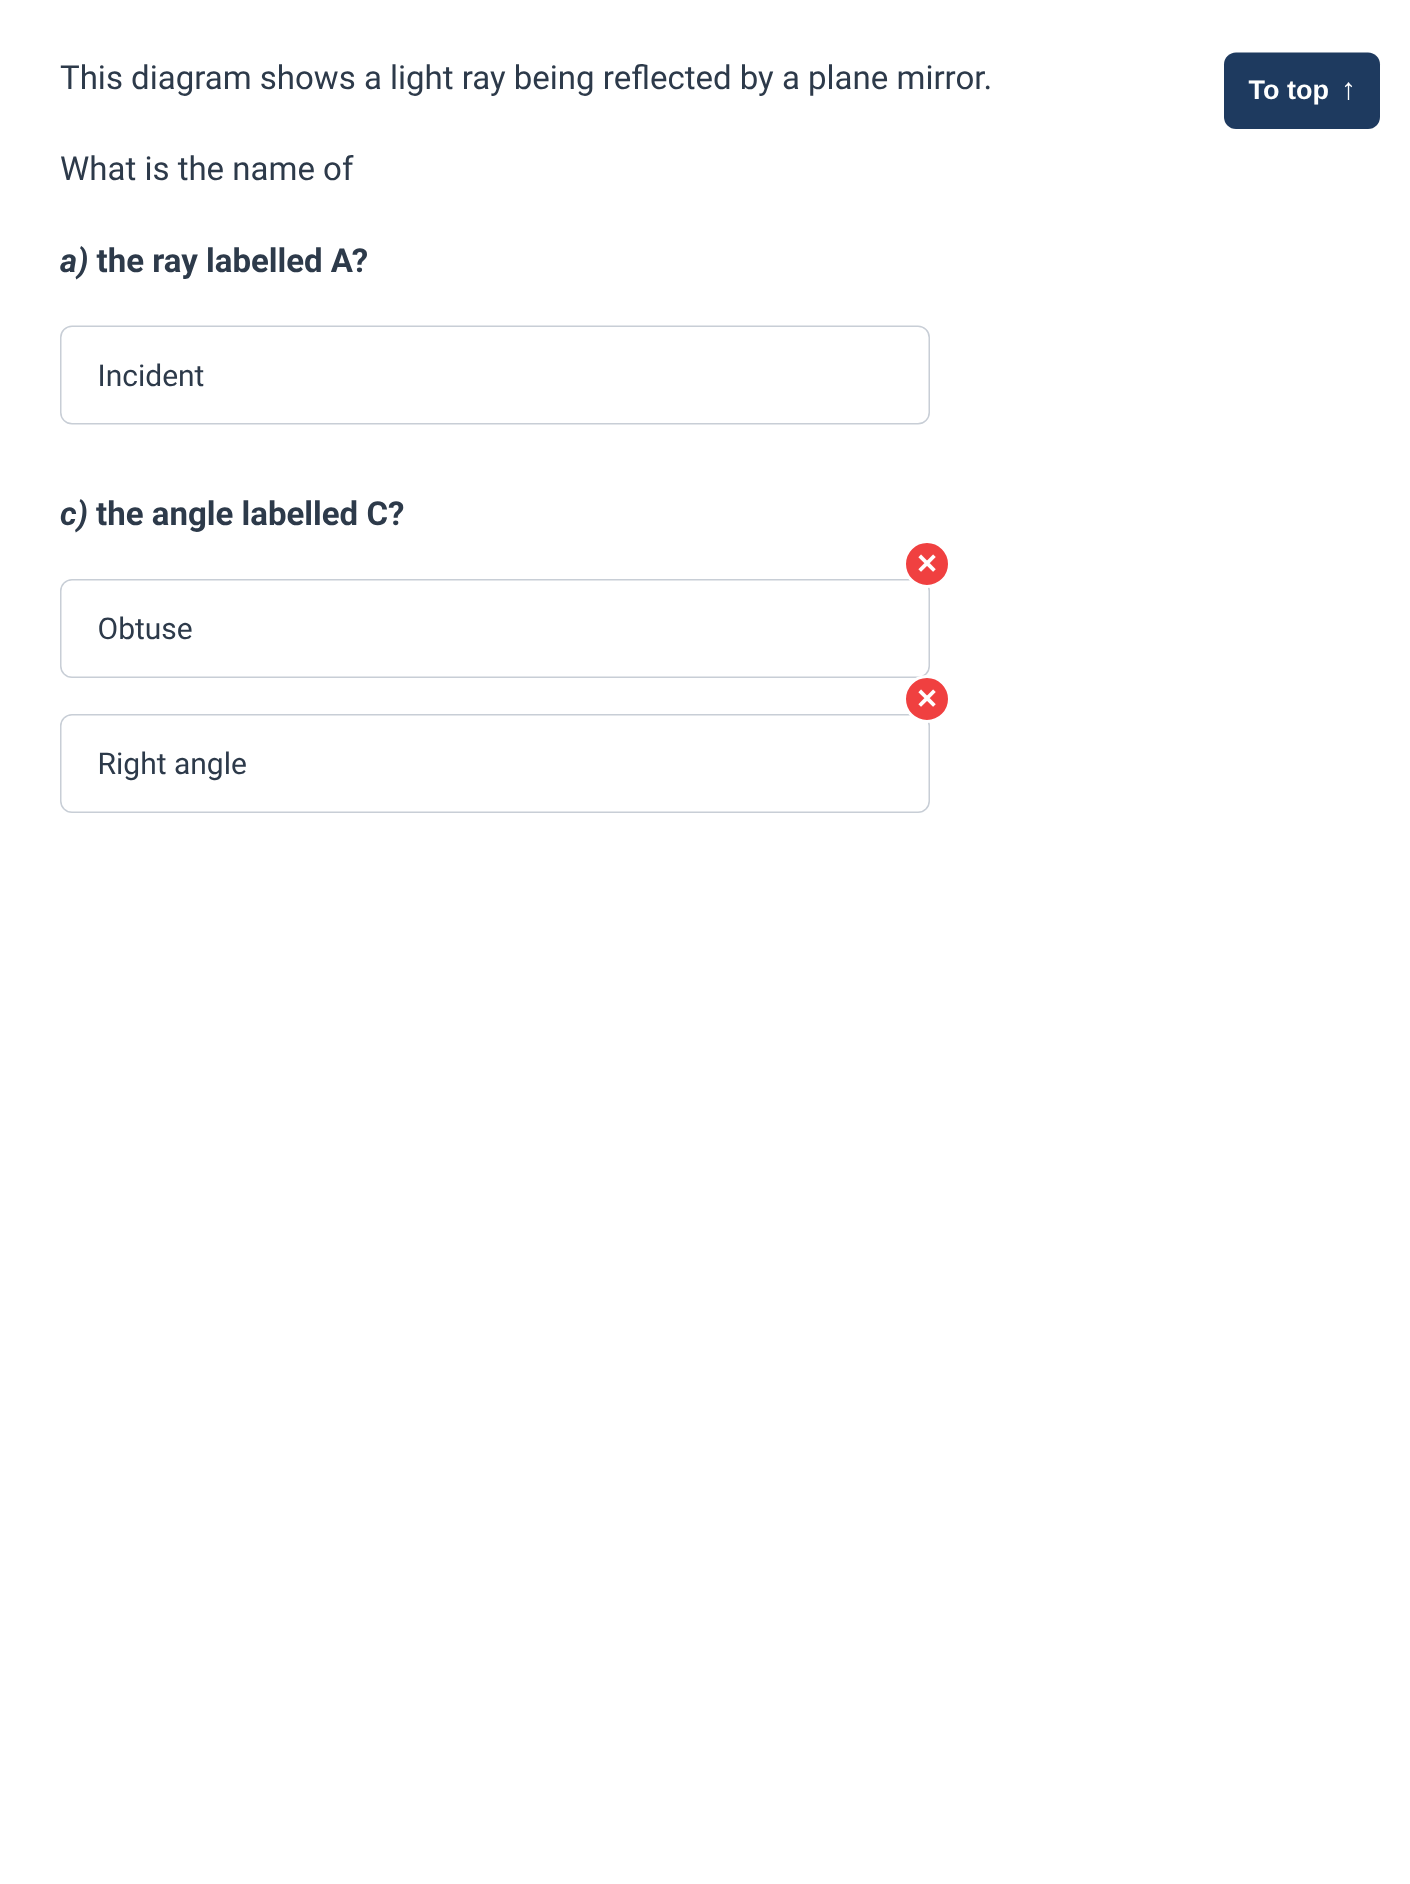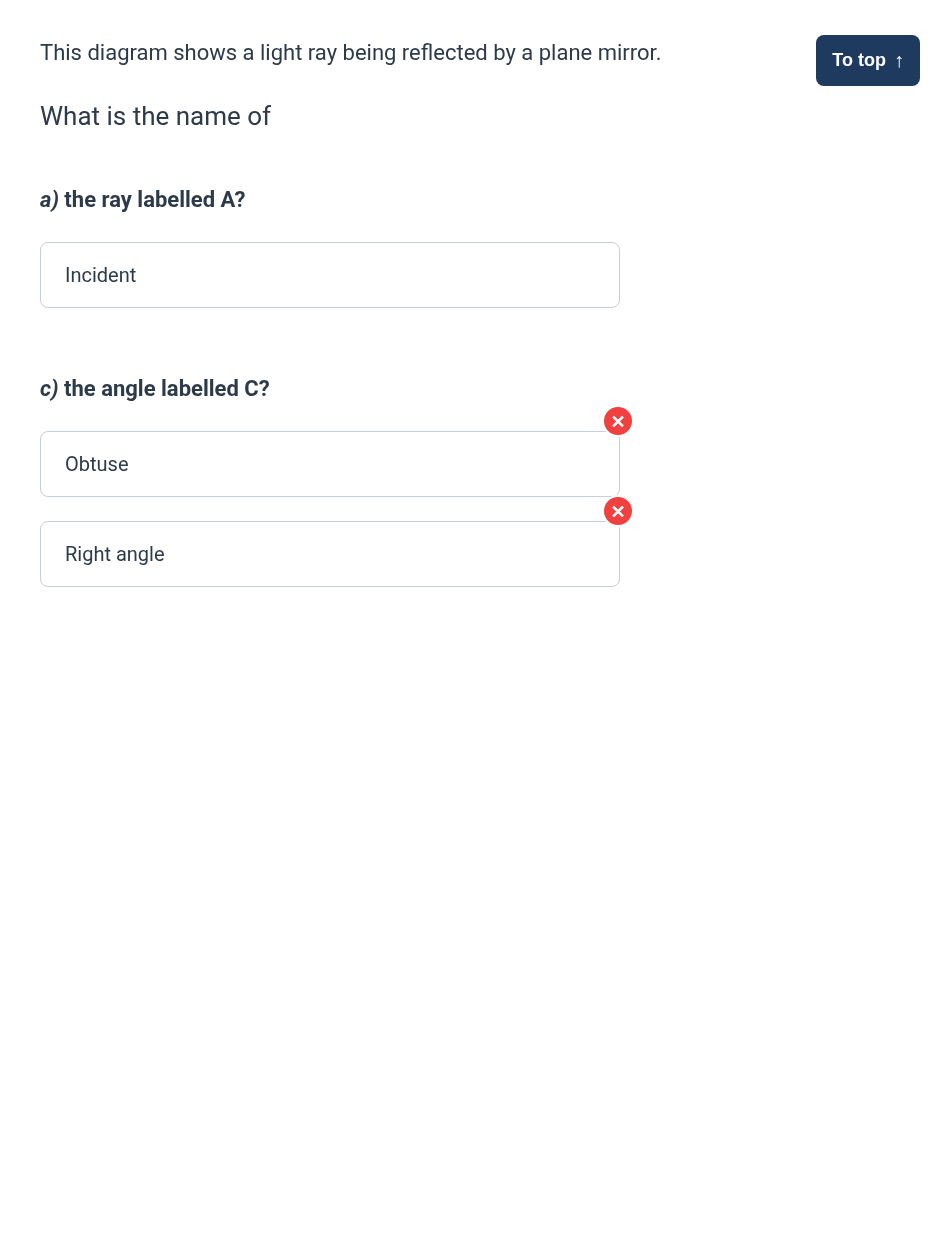--- a/index.html
+++ b/index.html
@@ -46,21 +46,21 @@
 
     .to-top-btn .arrow-up {
       font-size: 20px;
     }
 
     .question-label {
       font-size: 22px;
       font-weight: 700;
       color: #2d3a4a;
       margin-bottom: 18px;
-      margin-top: 56px;
+      margin-top: 36px;
     }
 
     .question-label span.letter {
       font-style: italic;
     }
 
     .answer-box-wrapper {
       position: relative;
       margin-bottom: 12px;
       display: inline-block;
@@ -96,21 +96,21 @@
       display: flex;
       align-items: center;
       justify-content: center;
       color: white;
       font-size: 18px;
       font-weight: 700;
       border: 2px solid #ffffff;
     }
 
     .what-is {
-      font-size: 26px;
+      font-size: 22px;
       color: #2d3a4a;
       margin-bottom: 24px;
     }
   </style>
 </head>
 <body>
 
 <button class="to-top-btn">
   <span>To top</span>
   <span class="arrow-up">↑</span>

